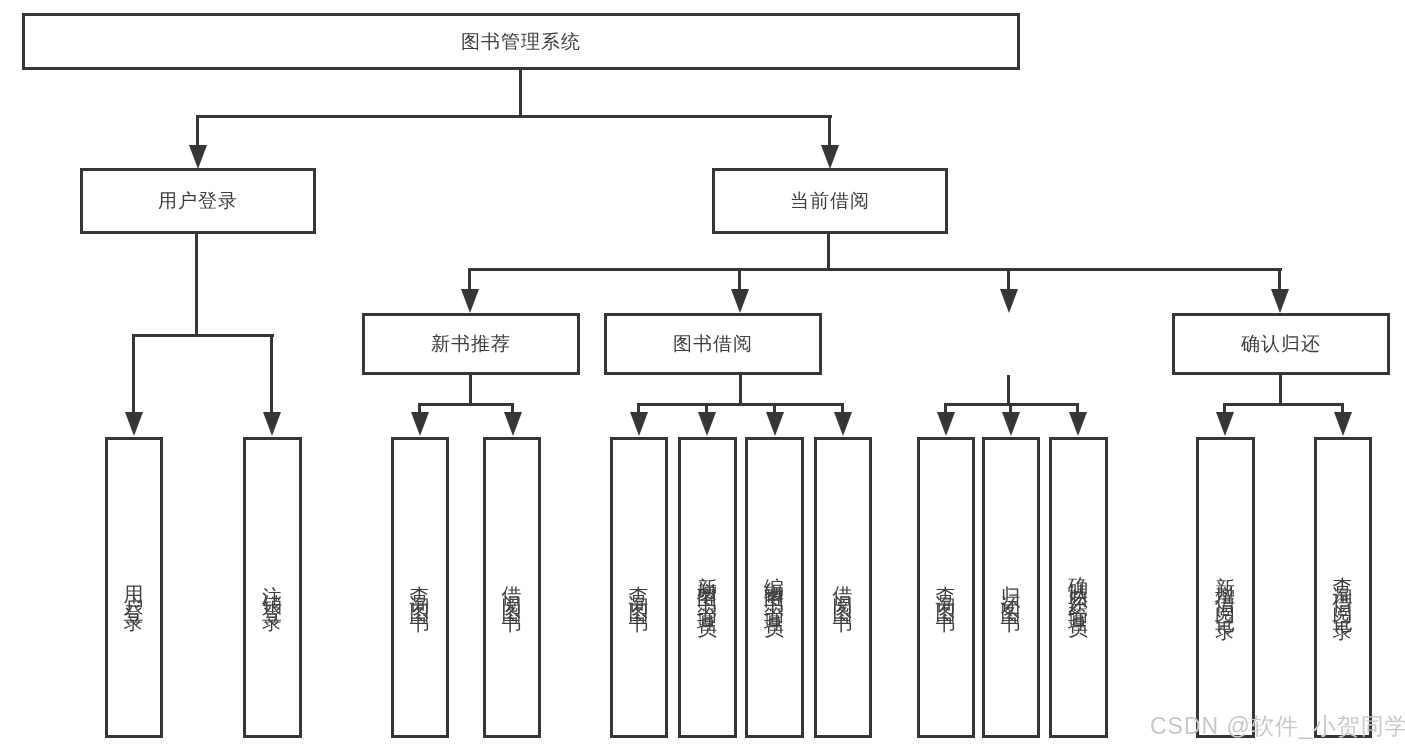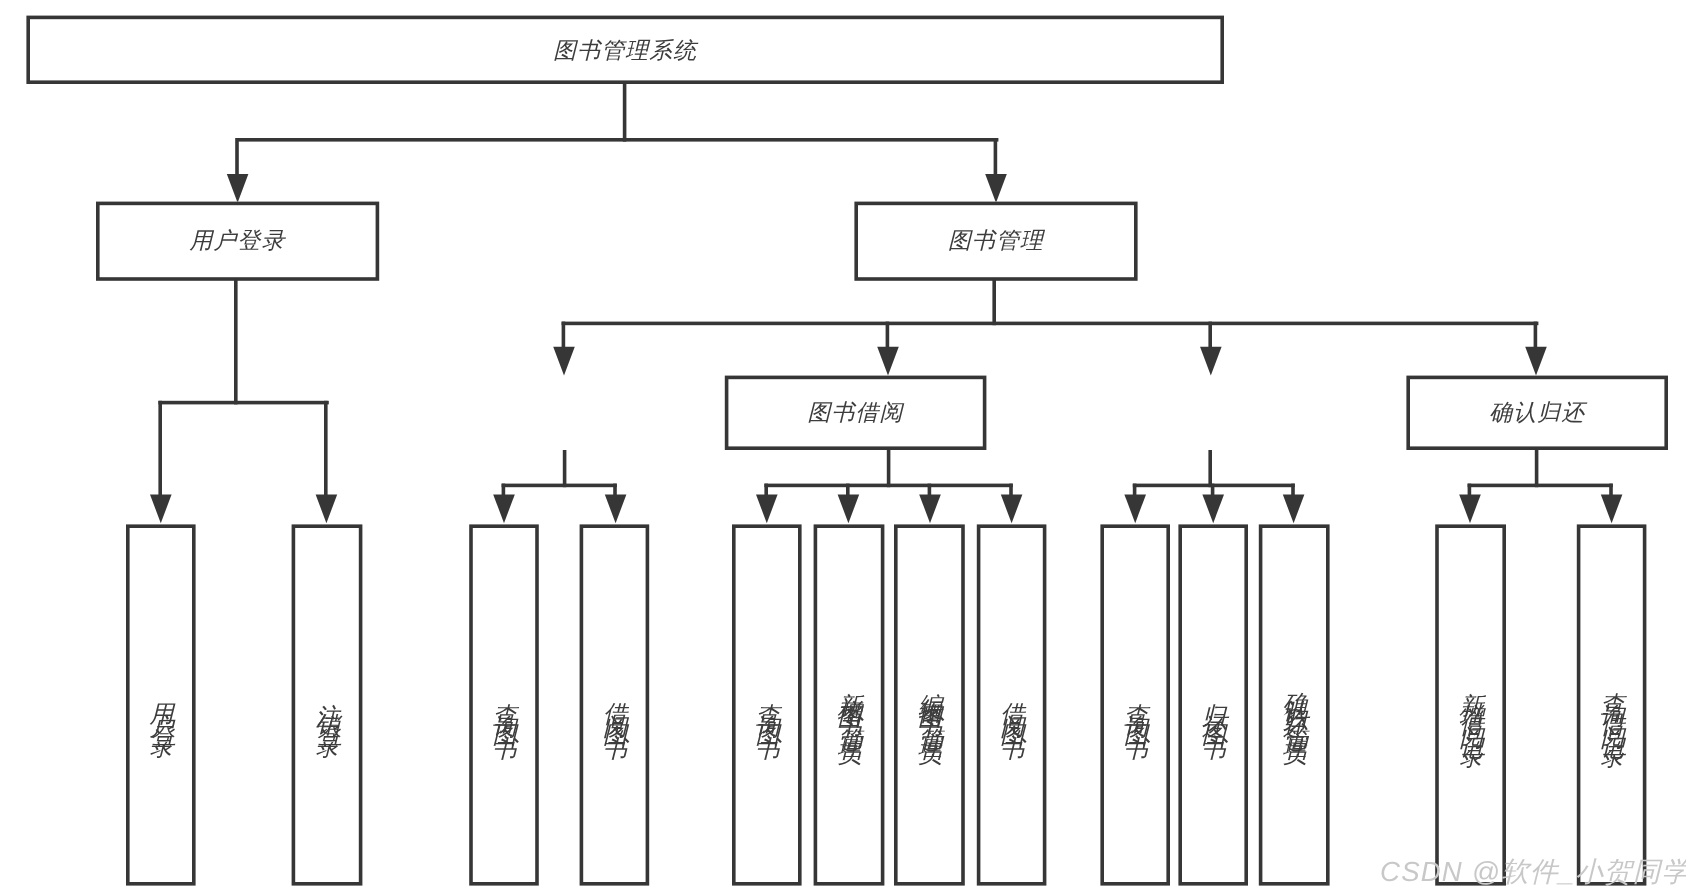--- a/index.html
+++ b/index.html
@@ -7,21 +7,20 @@
     padding: 0;
     background: #ffffff;
     font-family: "Liberation Sans", "DejaVu Sans", sans-serif;
   }
   .stage {
     position: relative;
     width: 1405px;
     height: 747px;
     background: #ffffff;
     overflow: hidden;
-    font-style: italic;
   }
   .box {
     position: absolute;
     box-sizing: border-box;
     background: #ffffff;
     border: 3px solid #363636;
     display: flex;
     align-items: center;
     justify-content: center;
     color: #3d3d3d;
@@ -72,41 +71,44 @@
   <div class="hl" style="left:197px;top:115px;width:635px"></div>
   <div class="vl" style="left:196px;top:115px;height:33px"></div>
   <div class="arrow" style="left:189px;top:145px"></div>
   <div class="vl" style="left:828px;top:115px;height:33px"></div>
   <div class="arrow" style="left:821px;top:145px"></div>
 
   <div class="box hbox" style="left:80px;top:168px;width:236px;height:66px">
     <span>用户登录</span>
   </div>
   <div class="box hbox" style="left:712px;top:168px;width:236px;height:66px">
-    <span>图书管理</span>
+    <span>当前借阅</span>
   </div>
 
   <div class="vl" style="left:195px;top:233px;height:104px"></div>
   <div class="hl" style="left:132px;top:334px;width:142px"></div>
   <div class="vl" style="left:132px;top:334px;height:80px"></div>
   <div class="arrow" style="left:125px;top:412px"></div>
   <div class="vl" style="left:270px;top:334px;height:80px"></div>
   <div class="arrow" style="left:263px;top:412px"></div>
 
   <div class="vl" style="left:827px;top:233px;height:38px"></div>
   <div class="hl" style="left:468px;top:268px;width:814px"></div>
   <div class="vl" style="left:468px;top:268px;height:24px"></div>
   <div class="arrow" style="left:461px;top:289px"></div>
   <div class="vl" style="left:738px;top:268px;height:24px"></div>
   <div class="arrow" style="left:731px;top:289px"></div>
   <div class="vl" style="left:1007px;top:268px;height:24px"></div>
   <div class="arrow" style="left:1000px;top:289px"></div>
   <div class="vl" style="left:1278px;top:268px;height:24px"></div>
   <div class="arrow" style="left:1271px;top:289px"></div>
 
+  <div class="box hbox" style="left:362px;top:313px;width:218px;height:62px">
+    <span>新书推荐</span>
+  </div>
   <div class="box hbox" style="left:604px;top:313px;width:218px;height:62px">
     <span>图书借阅</span>
   </div>
   <div class="box hbox" style="left:1172px;top:313px;width:218px;height:62px">
     <span>确认归还</span>
   </div>
 
   <div class="vl" style="left:469px;top:375px;height:31px"></div>
   <div class="hl" style="left:418px;top:403px;width:96px"></div>
   <div class="vl" style="left:418px;top:403px;height:12px"></div>

